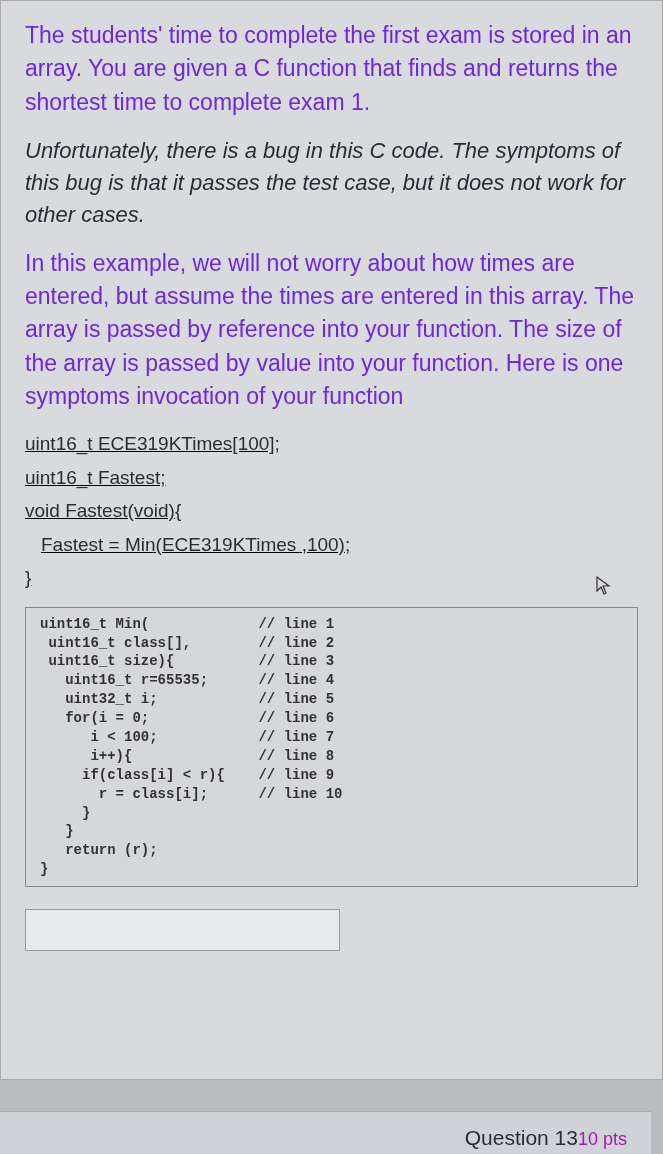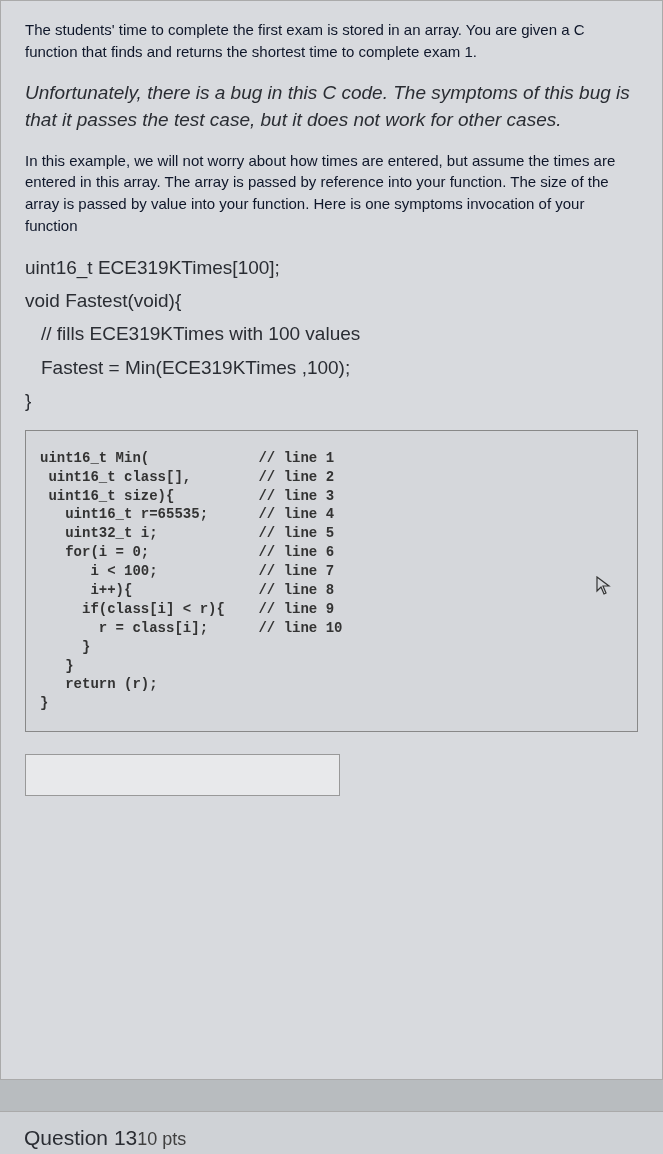--- a/index.html
+++ b/index.html
@@ -17,48 +17,49 @@
     }
     .page {
       background: #d8dade;
       margin: 0;
       padding: 18px 24px 0 24px;
       min-height: 1080px;
       border: 1px solid #aaa;
       position: relative;
     }
     .question-text {
-      font-size: 15px;
-      color: #0f172a;
+      font-size: 23px;
+      color: #6d28d9;
       line-height: 1.45;
       margin-bottom: 16px;
     }
     .italic-text {
       font-style: italic;
-      font-size: 19px;
+      font-size: 22px;
       color: #2a2d33;
       line-height: 1.45;
       margin-bottom: 16px;
     }
     .code-declaration {
       font-size: 19px;
       color: #2a2d33;
       line-height: 1.55;
       margin-bottom: 4px;
     }
     .indent1 {
       padding-left: 16px;
     }
     .code-section {
       margin-bottom: 14px;
+      text-decoration: underline;
     }
     .code-box {
       border: 1px solid #888;
       background: #d5d7db;
-      padding: 18px 14px;
+      padding: 7px 14px;
       font-family: 'Courier New', monospace;
       font-size: 14px;
       font-weight: bold;
       color: #333;
       line-height: 1.35;
       margin-top: 8px;
       margin-bottom: 22px;
       white-space: pre;
     }
     .answer-box {
@@ -74,47 +75,47 @@
       right: 50px;
       font-size: 20px;
       color: #333;
     }
     .question-label {
       font-size: 21px;
       color: #2a2d33;
     }
     .points {
       font-size: 18px;
-      color: #404040;
+      color: #a21caf;
     }
     .bottom-section {
       position: absolute;
       bottom: 0;
       left: 0;
-      right: 0;
+      right: 12px;
       background: #cfd2d6;
       padding: 14px 24px 4px 24px;
       border-top: 1px solid #aaa;
       display: flex;
-      justify-content: flex-start;
+      justify-content: flex-end;
       align-items: flex-end;
     }
   </style>
 </head>
 <body>
 
 <div class="page">
   <p class="question-text">The students' time to complete the first exam is stored in an array. You are given a C function that finds and returns the shortest time to complete exam 1.</p>
   <p class="italic-text">Unfortunately, there is a bug in this C code. The symptoms of this bug is that it passes the test case, but it does not work for other cases.</p>
   <p class="question-text">In this example, we will not worry about how times are entered, but assume the times are entered in this array. The array is passed by reference into your function. The size of the array is passed by value into your function. Here is one symptoms invocation of your function</p>
 
   <div class="code-section">
     <div class="code-declaration">uint16_t ECE319KTimes[100];</div>
+    <div class="code-declaration">uint16_t Fastest;</div>
     <div class="code-declaration">void Fastest(void){</div>
-    <div class="code-declaration indent1">// fills ECE319KTimes with 100 values</div>
     <div class="code-declaration indent1">Fastest = Min(ECE319KTimes ,100);</div>
     <div class="code-declaration">}</div>
   </div>
 
   <span class="cursor">
     <svg width="16" height="20" viewBox="0 0 16 20">
         <path d="M1 1 L1 15 L5 11 L8 18 L10 17 L7 10 L13 10 Z" fill="none" stroke="#333" stroke-width="1.2"></path>
       </svg>
   </span>
 

